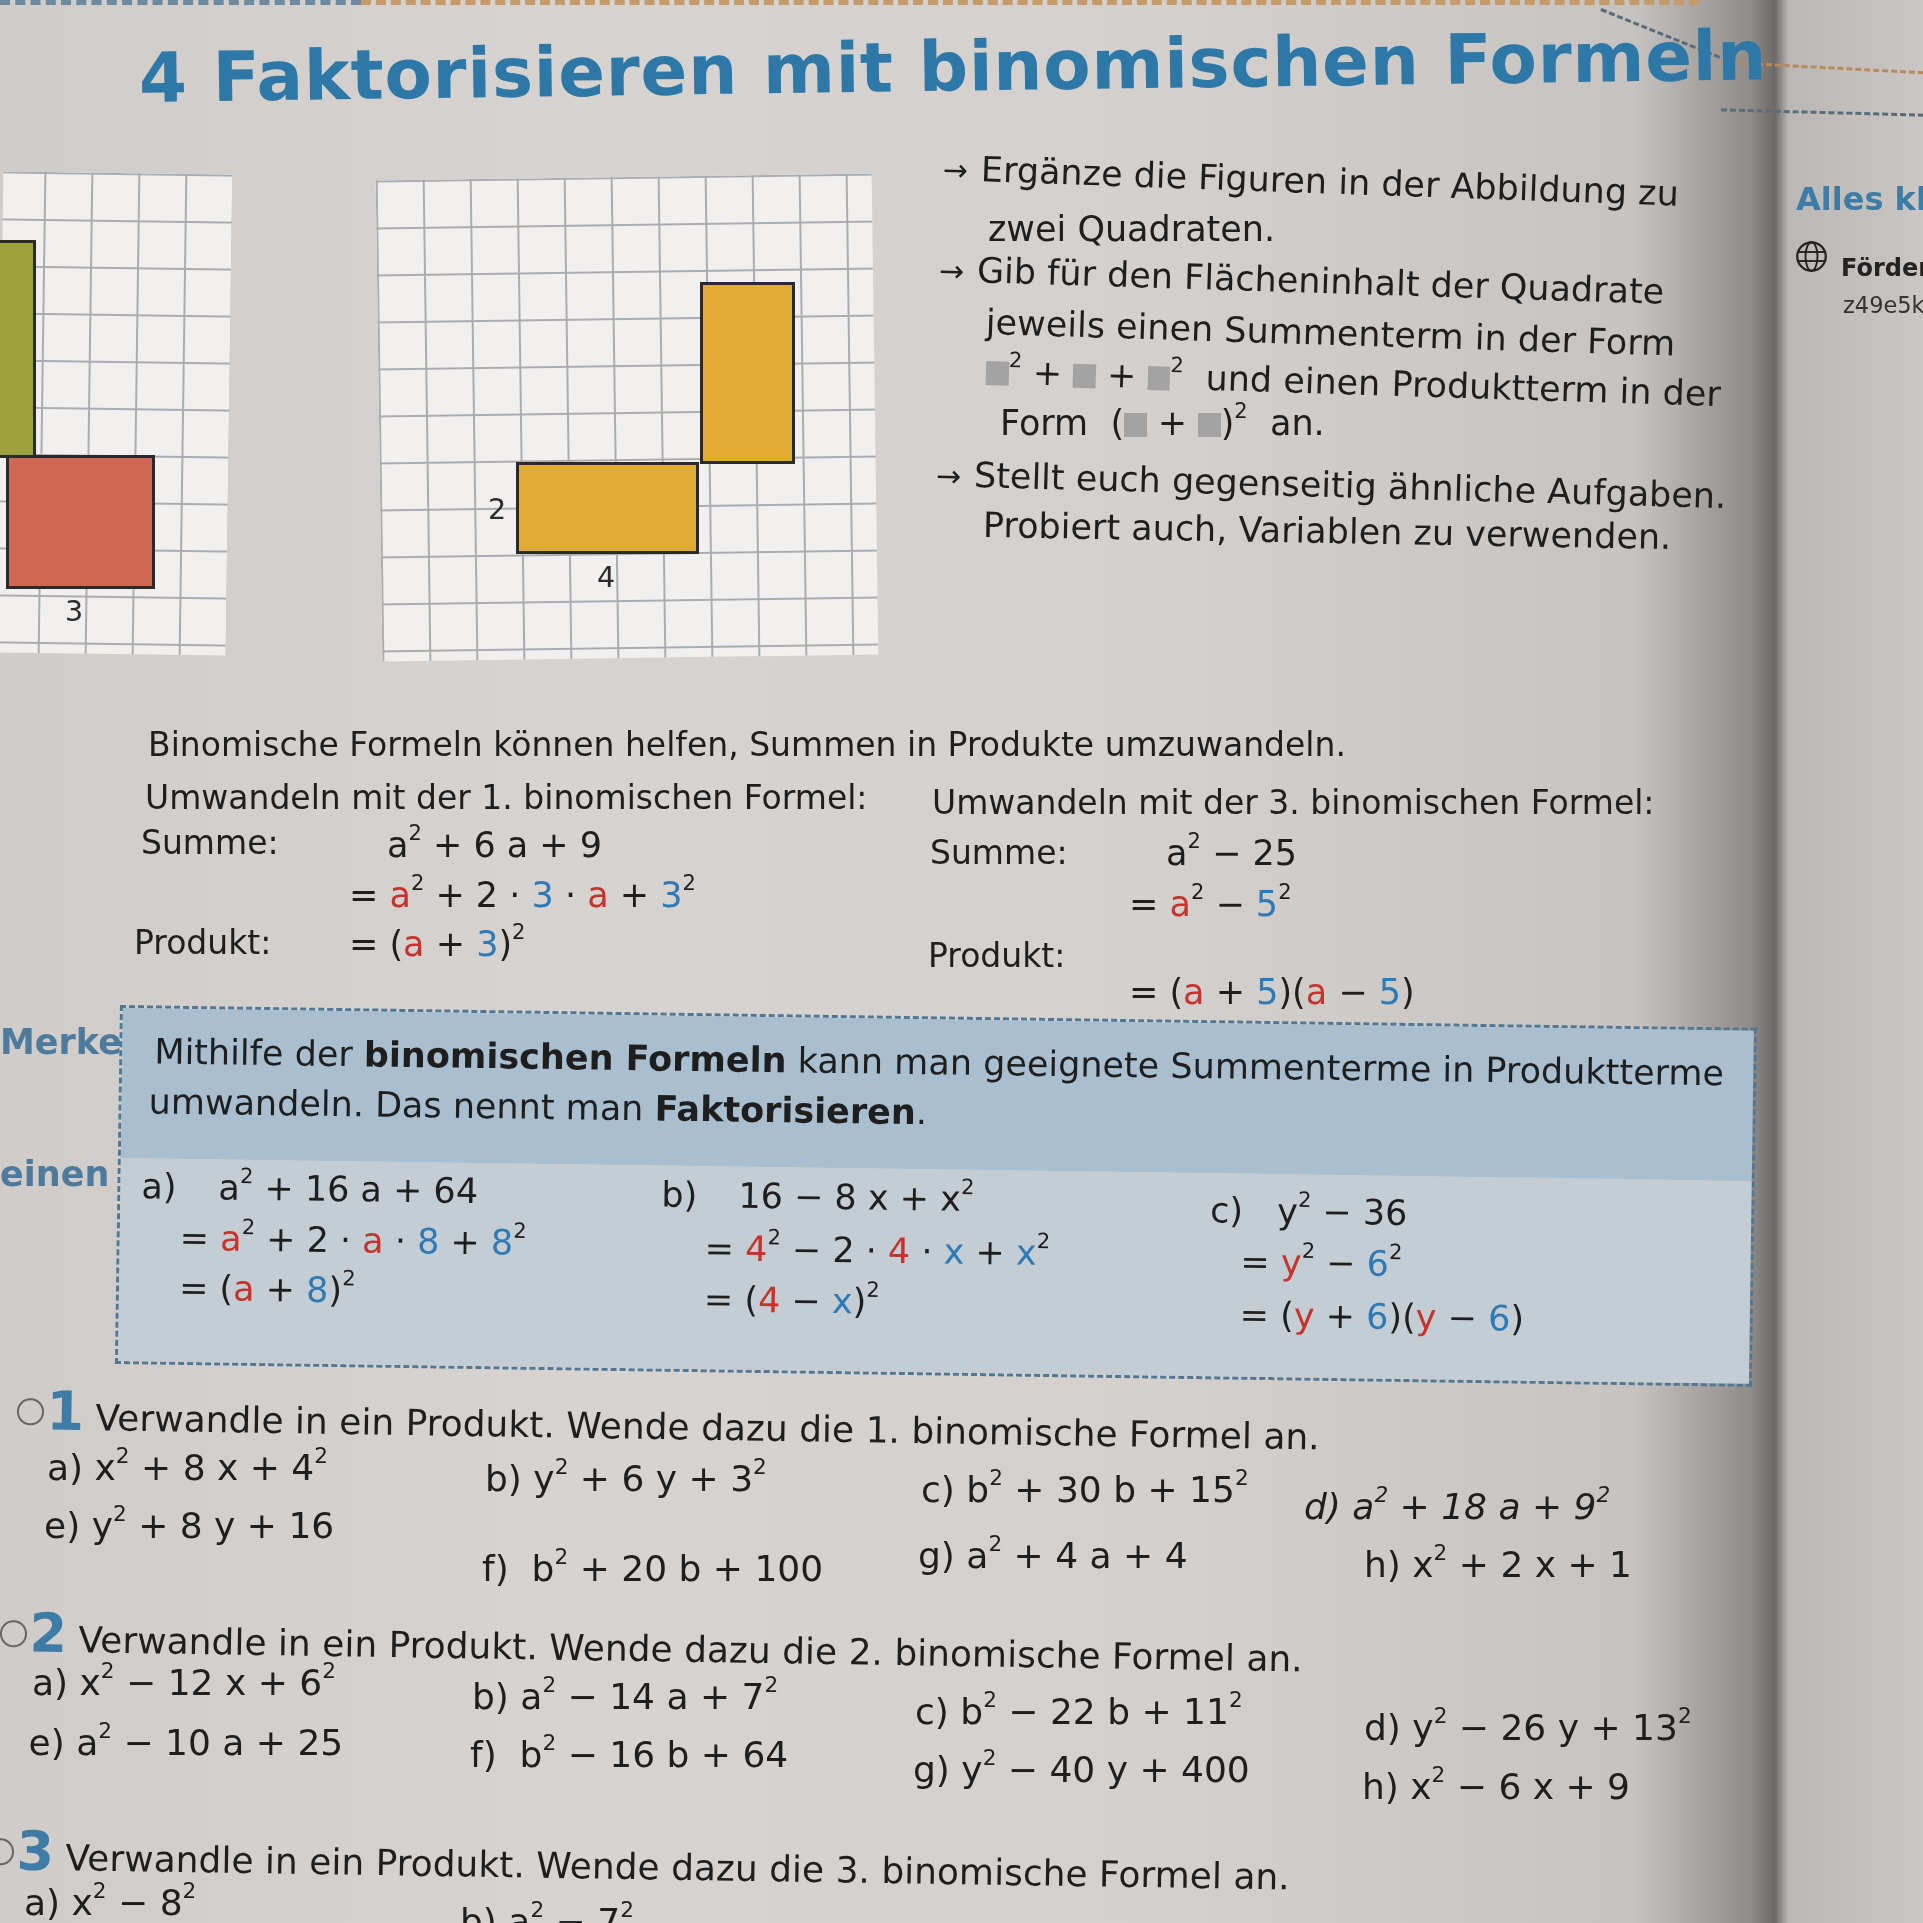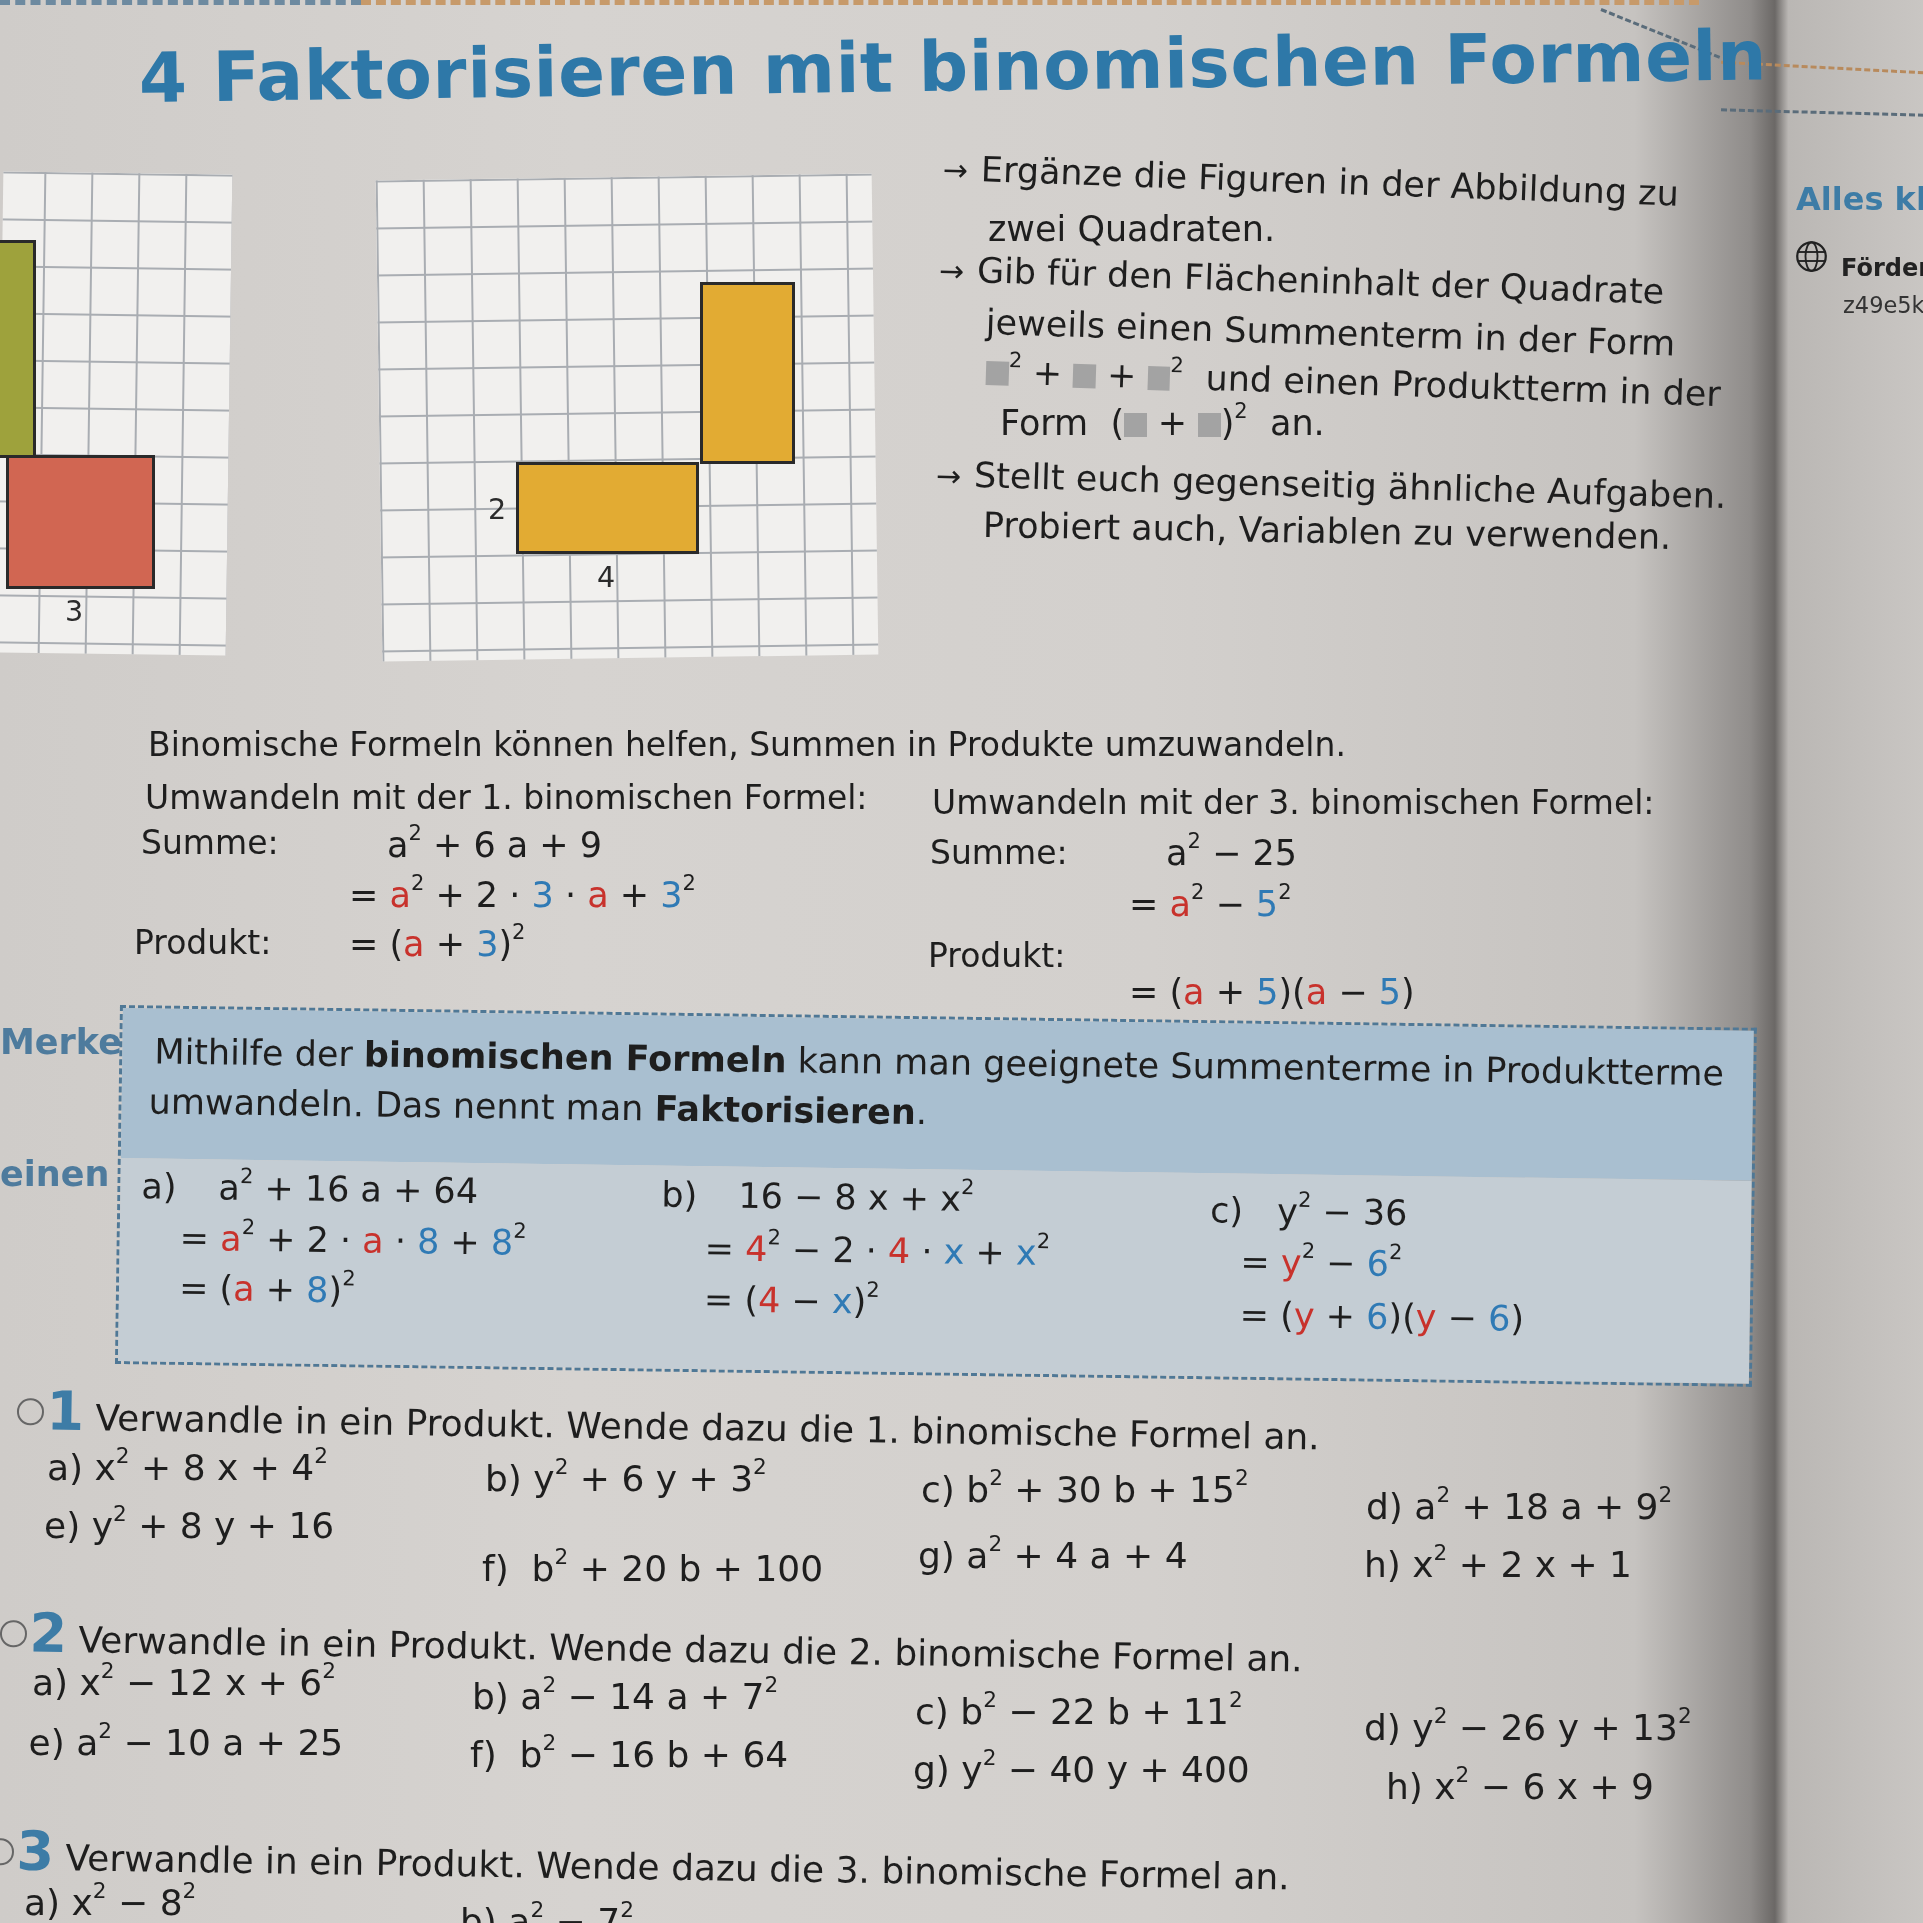--- a/index.html
+++ b/index.html
@@ -169,38 +169,38 @@
   <div class="math" style="left:1121px; top:271px;">= (<span class="r">y</span> + <span class="b">6</span>)(<span class="r">y</span> − <span class="b">6</span>)</div>
 </div>
 
 <div class="ex-head" style="left:16.5px; top:1379px; transform:rotate(0.9deg);">
   <span class="ex-circle"></span><span class="ex-num">1</span>
   <span>Verwandle in ein Produkt. Wende dazu die 1. binomische Formel an.</span>
 </div>
 <div class="ex-item" style="left:47px; top:1447px;">a) x<sup>2</sup> + 8 x + 4<sup>2</sup></div>
 <div class="ex-item" style="left:485px; top:1458px;">b) y<sup>2</sup> + 6 y + 3<sup>2</sup></div>
 <div class="ex-item" style="left:921px; top:1469px;">c) b<sup>2</sup> + 30 b + 15<sup>2</sup></div>
-<div class="ex-item" style="left:1366px; top:1486px;">d) a<sup>2</sup> + 18 a + 9<sup>2</sup></div>
+<div class="ex-item" style="left:1304px; top:1486px;font-style:italic;">d) a<sup>2</sup> + 18 a + 9<sup>2</sup></div>
 <div class="ex-item" style="left:44px; top:1505px;">e) y<sup>2</sup> + 8 y + 16</div>
 <div class="ex-item" style="left:482px; top:1516px;margin-top:32px;">f)&nbsp; b<sup>2</sup> + 20 b + 100</div>
 <div class="ex-item" style="left:918px; top:1527px;margin-top:8px;">g) a<sup>2</sup> + 4 a + 4</div>
 <div class="ex-item" style="left:1364px; top:1544px;">h) x<sup>2</sup> + 2 x + 1</div>
 
 <div class="ex-head" style="left:0px; top:1601px; transform:rotate(0.9deg);">
   <span class="ex-circle"></span><span class="ex-num">2</span>
   <span>Verwandle in ein Produkt. Wende dazu die 2. binomische Formel an.</span>
 </div>
 <div class="ex-item" style="left:32px; top:1662px;">a) x<sup>2</sup> − 12 x + 6<sup>2</sup></div>
 <div class="ex-item" style="left:472px; top:1676px;">b) a<sup>2</sup> − 14 a + 7<sup>2</sup></div>
 <div class="ex-item" style="left:915px; top:1691px;">c) b<sup>2</sup> − 22 b + 11<sup>2</sup></div>
 <div class="ex-item" style="left:1364px; top:1707px;">d) y<sup>2</sup> − 26 y + 13<sup>2</sup></div>
 <div class="ex-item" style="left:28.6px; top:1722px;">e) a<sup>2</sup> − 10 a + 25</div>
 <div class="ex-item" style="left:470px; top:1734px;">f)&nbsp; b<sup>2</sup> − 16 b + 64</div>
 <div class="ex-item" style="left:913px; top:1749px;text-align:center;">g) y<sup>2</sup> − 40 y + 400</div>
-<div class="ex-item" style="left:1362px; top:1766px;margin-left:24px;">h) x<sup>2</sup> − 6 x + 9</div>
+<div class="ex-item" style="left:1362px; top:1766px;">h) x<sup>2</sup> − 6 x + 9</div>
 
 <div class="ex-head" style="left:-13.5px; top:1819px; transform:rotate(0.9deg);">
   <span class="ex-circle"></span><span class="ex-num">3</span>
   <span>Verwandle in ein Produkt. Wende dazu die 3. binomische Formel an.</span>
 </div>
 <div class="ex-item" style="left:24px; top:1882px;">a) x<sup>2</sup> − 8<sup>2</sup></div>
 <div class="ex-item" style="left:460px; top:1901px;">b) a<sup>2</sup> − 7<sup>2</sup></div>
 
 
 </body></html>

